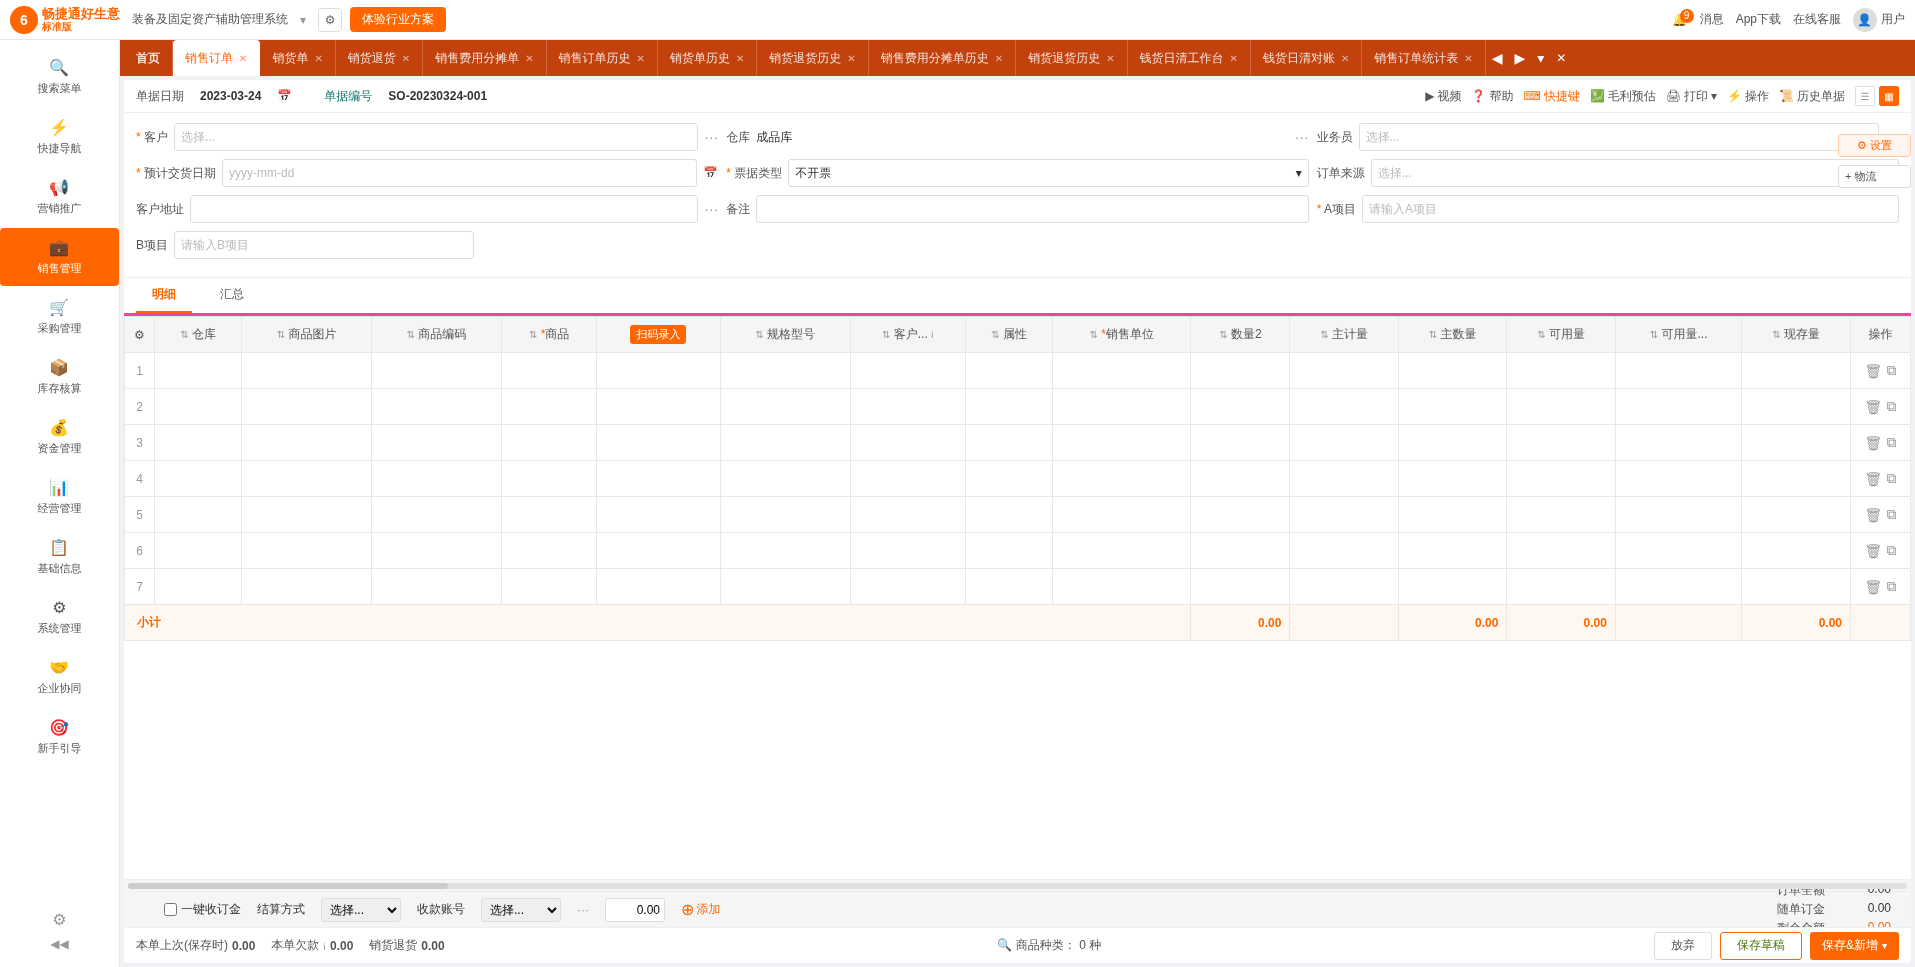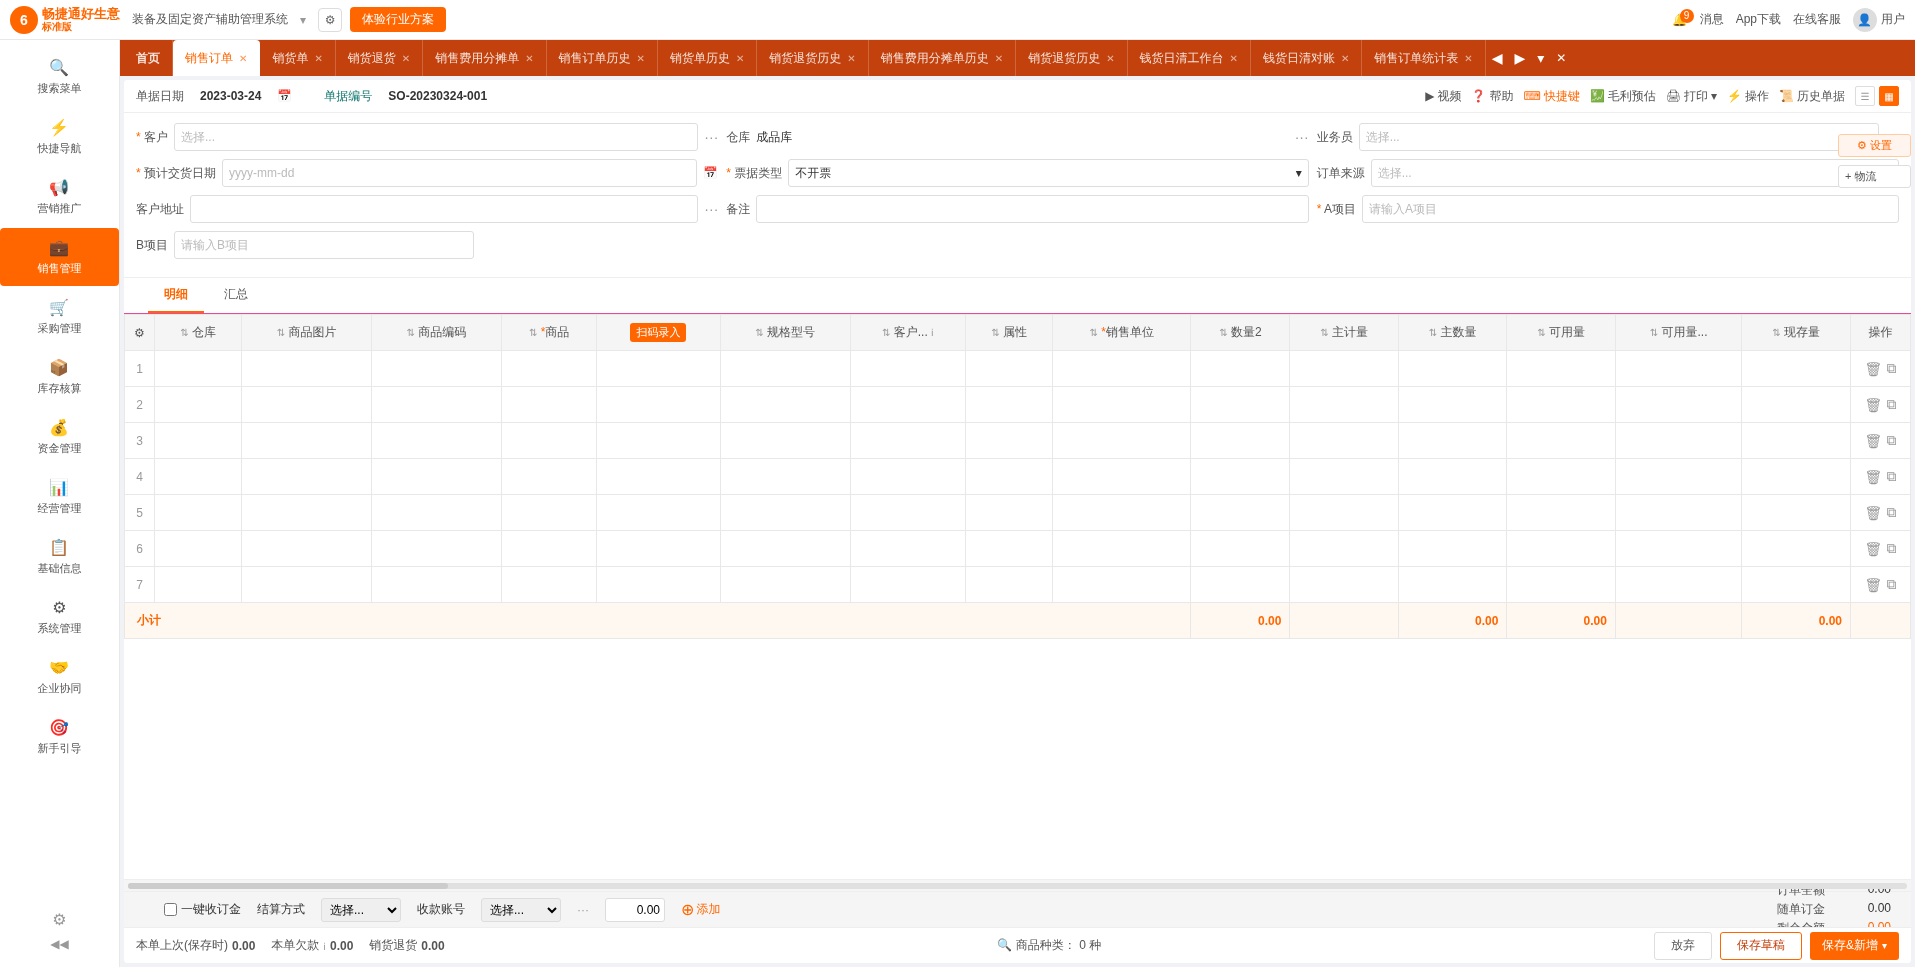--- a/index.html
+++ b/index.html
@@ -60,21 +60,21 @@
     .form-label { color: #555; white-space: nowrap; font-size: 12px; }
     .form-label.required::before { content: '* '; color: #ff6600; }
     .form-input { flex: 1; height: 28px; border: 1px solid #ddd; border-radius: 3px; padding: 0 6px; font-size: 12px; color: #333; background: #fff; }
     .form-input::placeholder { color: #bbb; }
     .form-select-display { flex: 1; height: 28px; border: 1px solid #ddd; border-radius: 3px; padding: 0 6px; font-size: 12px; color: #333; background: #fff; display: flex; align-items: center; justify-content: space-between; cursor: pointer; }
     .form-dots { color: #999; font-size: 14px; cursor: pointer; }
     .cal-icon { color: #ff6600; cursor: pointer; }
     .warehouse-text { color: #333; }
 
     
-    .detail-tabs { display: flex; padding: 0 24px; border-bottom: 1px solid #ec4899; gap: 4px; }
+    .detail-tabs { display: flex; padding: 0 12px; border-bottom: 3px solid #ec4899; gap: 12px; }
     .detail-tab { padding: 8px 16px; font-size: 12px; cursor: pointer; color: #555; border-bottom: 2px solid transparent; }
     .detail-tab.active { color: #ff6600; border-bottom: 2px solid #ff6600; font-weight: bold; }
 
     
     .table-wrapper { flex: 1; overflow: auto; }
     .data-table { width: 100%; border-collapse: collapse; font-size: 12px; }
     .data-table thead tr { background: #f5f5f5; }
     .data-table th { padding: 8px 6px; text-align: center; border: 1px solid #e8e8e8; font-weight: normal; color: #555; white-space: nowrap; position: sticky; top: 0; background: #f5f5f5; z-index: 1; }
     .data-table th .sort-arrows { color: #999; font-size: 10px; }
     .data-table td { padding: 6px; border: 1px solid #e8e8e8; text-align: center; height: 36px; }
@@ -104,21 +104,21 @@
     .summary-area { margin-left: auto; display: flex; flex-direction: column; gap: 2px; text-align: right; font-size: 12px; padding-right: 8px; }
     .summary-row { display: flex; justify-content: space-between; gap: 16px; }
     .summary-label { color: #555; }
     .summary-value { color: #333; min-width: 50px; }
 
     
     .status-bar { height: 36px; background: #fff; border-top: 1px solid #eee; display: flex; align-items: center; padding: 0 12px; gap: 16px; font-size: 12px; }
     .status-item { display: flex; align-items: center; gap: 4px; color: #555; }
     .status-btn-area { margin-left: auto; display: flex; gap: 8px; }
     .btn-discard { height: 28px; padding: 0 16px; border: 1px solid #ddd; border-radius: 3px; background: #fff; cursor: pointer; font-size: 12px; color: #555; }
-    .btn-save-draft { height: 28px; padding: 0 16px; border: 1px solid #ff6600; border-radius: 3px; background: #fff; cursor: pointer; font-size: 12px; color: #c2410c; }
+    .btn-save-draft { height: 28px; padding: 0 16px; border: 1px solid #ff6600; border-radius: 3px; background: #fff; cursor: pointer; font-size: 12px; color: #4d7c0f; }
     .btn-save-new { height: 28px; padding: 0 12px; border: none; border-radius: 3px; background: #ff6600; cursor: pointer; font-size: 12px; color: white; display: flex; align-items: center; gap: 4px; }
     .btn-save-new-arrow { font-size: 10px; }
 
     .header-row { display: flex; align-items: center; justify-content: space-between; padding: 6px 12px; border-bottom: 1px solid #eee; background: #fff; }
     .doc-info { display: flex; align-items: center; gap: 16px; font-size: 12px; }
     .doc-actions { display: flex; align-items: center; gap: 10px; font-size: 12px; }
     .doc-action { display: flex; align-items: center; gap: 3px; cursor: pointer; color: #555; }
     .doc-action.orange { color: #ff6600; }
     .layout-icons { display: flex; gap: 4px; }
     .layout-icon { width: 20px; height: 20px; border: 1px solid #ddd; border-radius: 2px; display: flex; align-items: center; justify-content: center; cursor: pointer; color: #999; font-size: 10px; }

